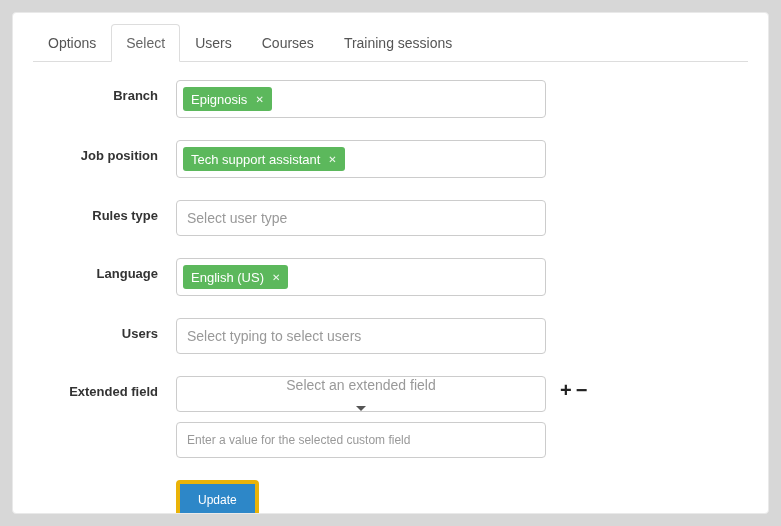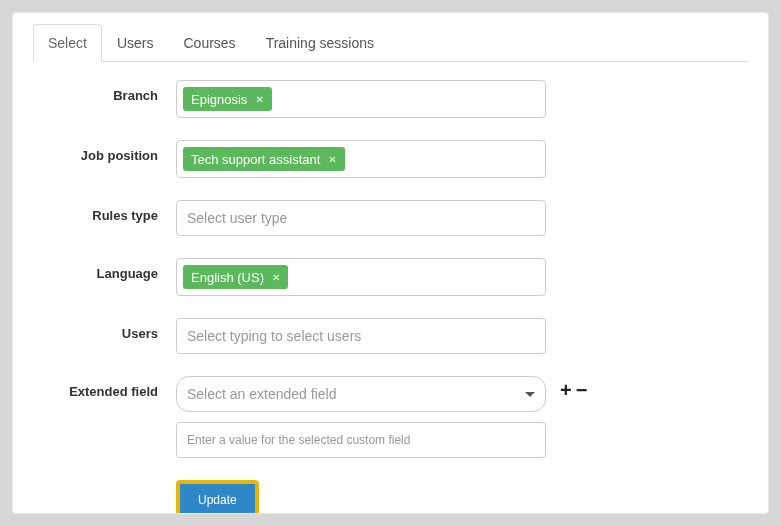--- a/index.html
+++ b/index.html
@@ -92,29 +92,30 @@
     cursor: pointer;
     opacity: 0.9;
   }
   .placeholder-text {
     color: #999;
     font-size: 14px;
     padding-left: 4px;
   }
   .select-like {
     border: 1px solid #ccc;
-    border-radius: 13px;
+    border-radius: 4px;
     background: #fff;
     height: 36px;
     padding: 0 10px;
     display: flex;
     align-items: center;
     justify-content: space-between;
     color: #999;
     cursor: pointer;
+    flex-direction: column;
   }
   .caret {
     width: 0; height: 0;
     border-left: 5px solid transparent;
     border-right: 5px solid transparent;
     border-top: 5px solid #555;
   }
   .text-input {
     border: 1px solid #ccc;
     border-radius: 4px;
@@ -150,20 +151,21 @@
     cursor: pointer;
   }
   .stack-gap { margin-top: 10px; }
 </style>
 </head>
 <body>
 
 <div class="panel">
 
   <div class="tabs">
+    <div class="tab">Options</div>
     <div class="tab active">Select</div>
     <div class="tab">Users</div>
     <div class="tab">Courses</div>
     <div class="tab">Training sessions</div>
   </div>
 
   <div class="form-row">
     <div class="form-label">Branch</div>
     <div class="form-field">
       <div class="taglike">

